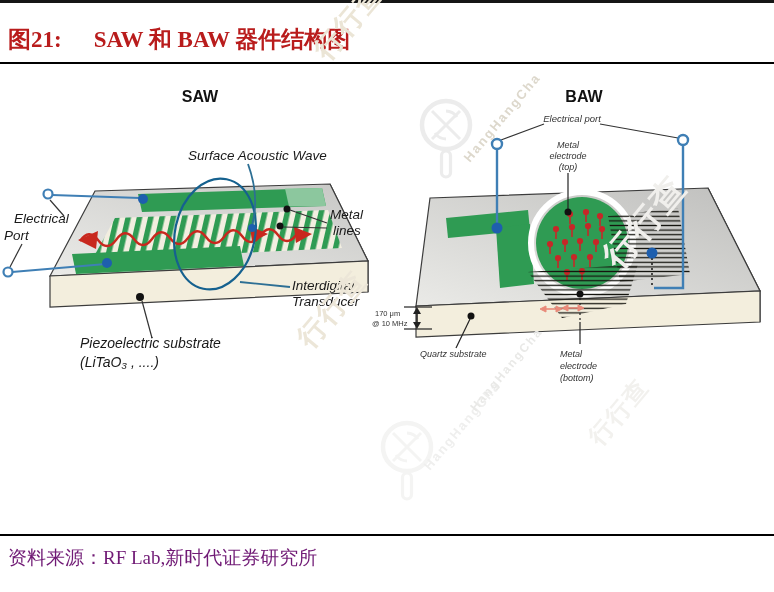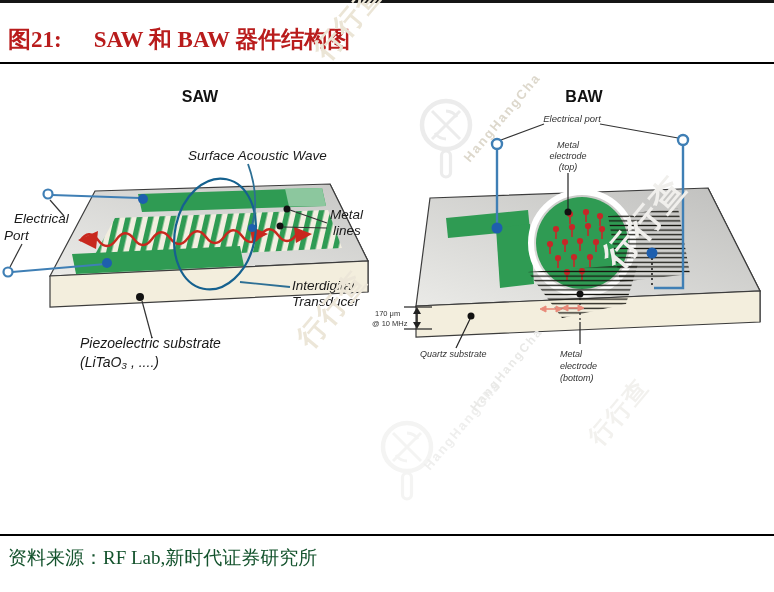--- a/index.html
+++ b/index.html
@@ -4,21 +4,21 @@
 <style>
   html,body{margin:0;padding:0;}
   body{width:774px;height:592px;position:relative;background:#ffffff;overflow:hidden;
        font-family:"Liberation Sans",sans-serif;}
   .topline{position:absolute;left:0;top:0;width:774px;height:3px;background:#161616;}
   .title-row{position:absolute;left:8px;top:24px;white-space:nowrap;
     font-family:"Liberation Serif",serif;font-weight:bold;font-size:23px;color:#b91c1c;}
   .title-row .gap{display:inline-block;width:32px;}
   .rule{position:absolute;left:0;width:774px;height:2px;background:#000;}
   .source-row{position:absolute;left:8px;top:545px;white-space:nowrap;
-    font-family:"Liberation Serif",serif;font-size:19px;color:#14532d;}
+    font-family:"Liberation Serif",serif;font-size:19px;color:#701a75;}
   svg text{font-family:"Liberation Sans",sans-serif;}
   .panel{position:absolute;}
   .wm{position:absolute;pointer-events:none;user-select:none;z-index:5;}
   .wm-txt{font-family:"Liberation Sans",sans-serif;font-weight:bold;white-space:nowrap;
           transform:rotate(-50deg);transform-origin:left bottom;letter-spacing:2px;}
 </style>
 </head>
 <body>
 
 <div class="topline"></div>

